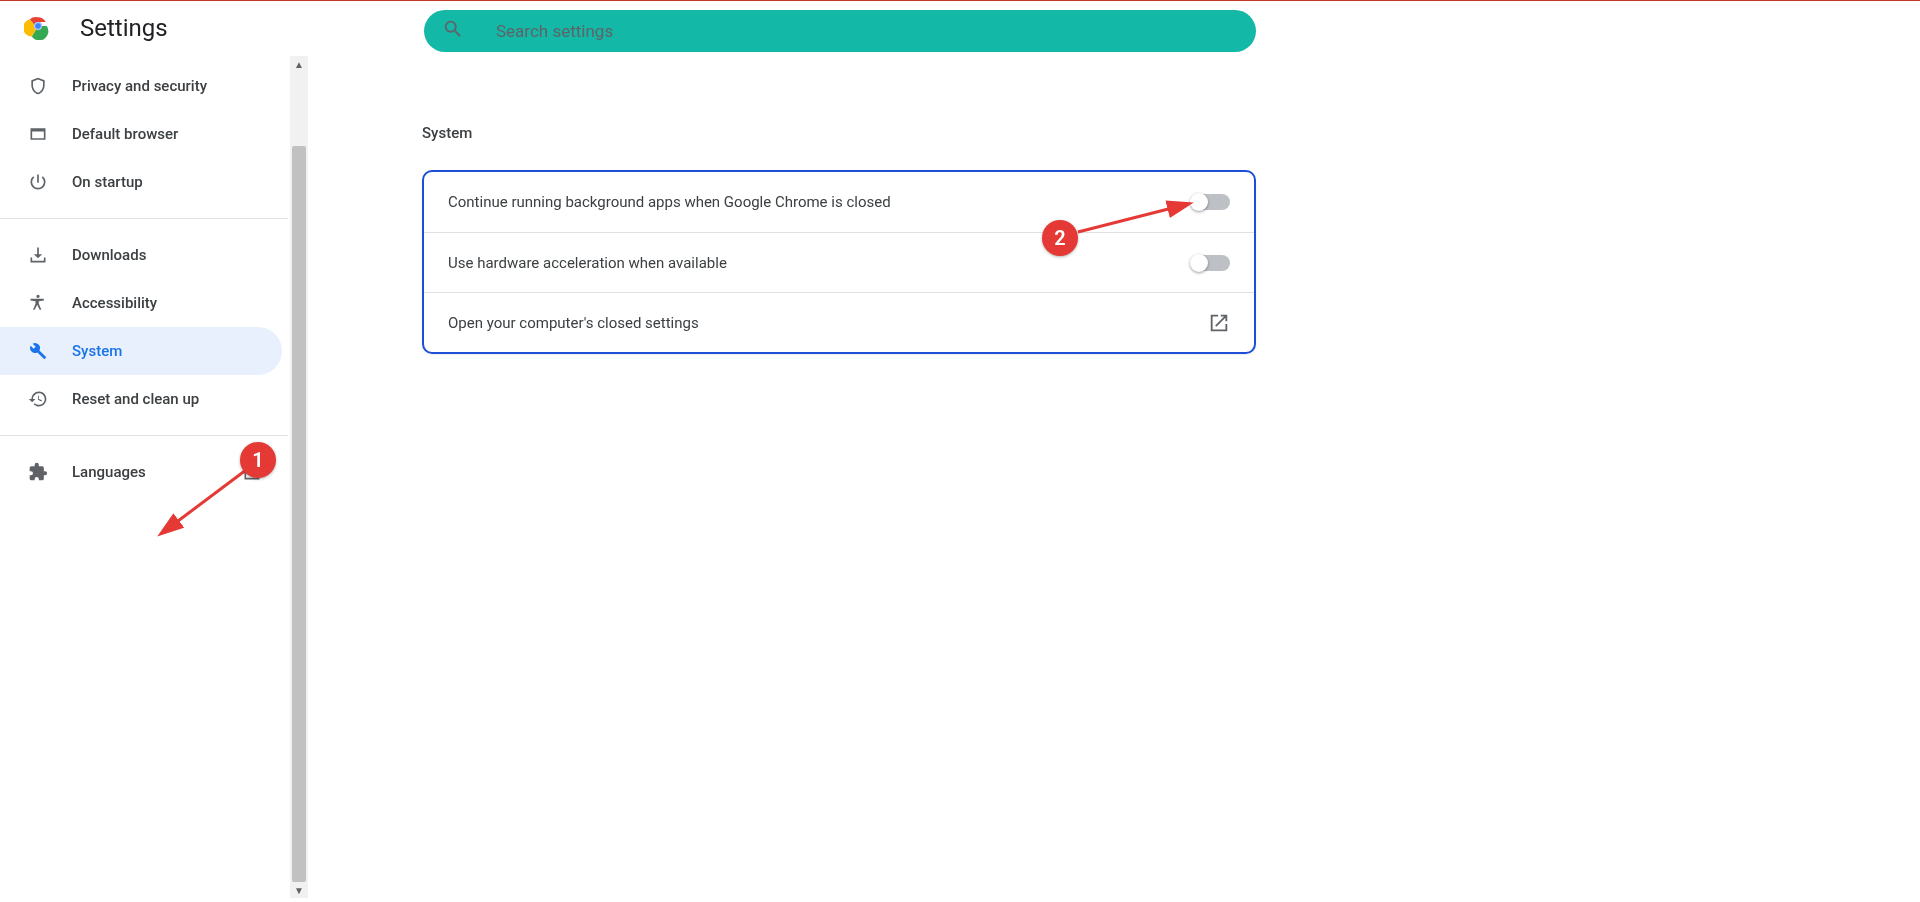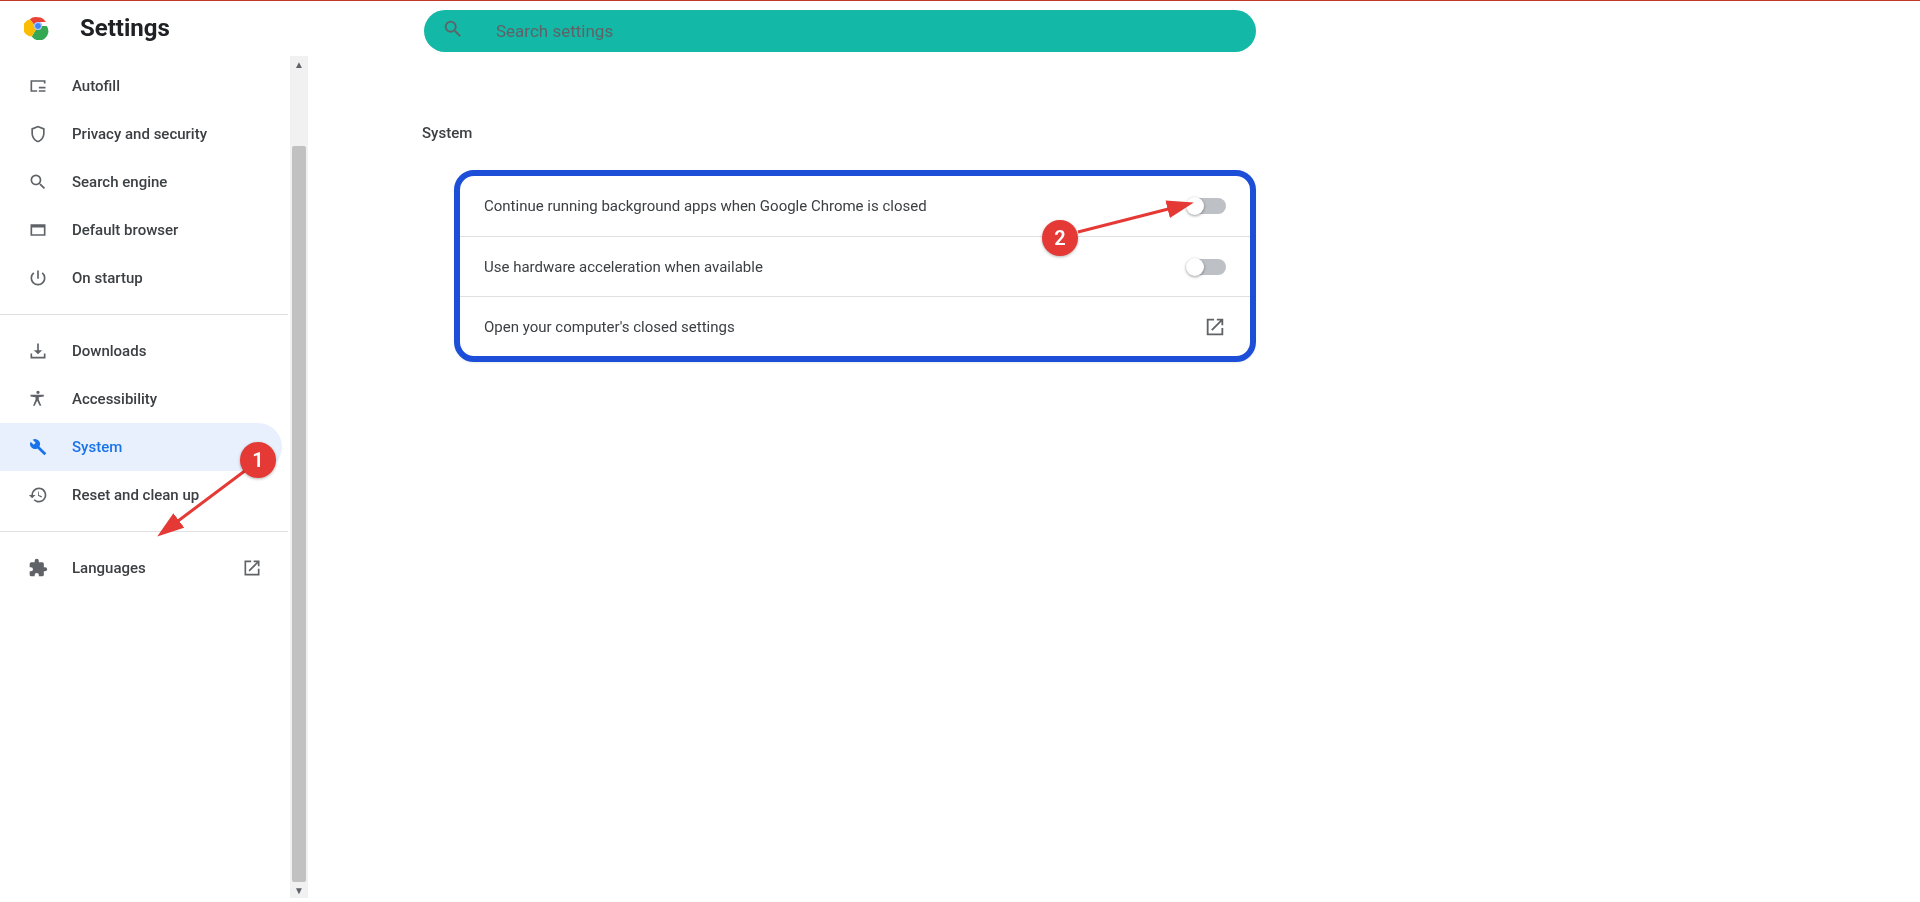--- a/index.html
+++ b/index.html
@@ -27,21 +27,21 @@
       padding: 12px 20px 12px 24px;
       position: relative;
     }
     .chrome-logo {
       width: 28px;
       height: 28px;
       margin-right: 28px;
     }
     .page-title {
       font-size: 24px;
-      font-weight: 700;
+      font-weight: 400;
       color: #202124;
     }
     .layout {
       display: flex;
       height: calc(100% - 60px);
     }
     .sidebar-wrap {
       width: 308px;
       position: relative;
       overflow: hidden;
@@ -165,25 +165,24 @@
       padding-top: 68px;
       position: relative;
     }
     .section-title {
       font-size: 15px;
       color: #3c4043;
       font-weight: 500;
       margin-bottom: 28px;
     }
     .card {
-      border: 6px solid #1d4ed8;
-      border-radius: 20px;
+      border: 2px solid #1d4ed8;
+      border-radius: 10px;
       box-shadow: 0 1px 2px rgba(60,64,67,0.1);
       overflow: hidden;
-      margin-left: 32px;
     }
     .row {
       display: flex;
       align-items: center;
       justify-content: space-between;
       padding: 18px 24px;
       min-height: 60px;
       font-size: 15px;
       color: #3c4043;
     }
@@ -268,40 +267,24 @@
   </div>
 </div>
 
 <div class="layout">
   <div class="sidebar-wrap">
     <nav class="sidebar">
       <div class="sidebar-group" id="g1">
           <div class="sidebar-item">
             <span class="s-icon">
               <svg viewBox="0 0 24 24">
-                <path d="M3 5h18v4h-2V7H5v10h6v2H3V5zm10 8h8v2h-8v-2zm0 4h8v2h-8v-2z"></path>
-              </svg>
-            </span>
-            <span>Autofill</span>
-          </div>
-          <div class="sidebar-item">
-            <span class="s-icon">
-              <svg viewBox="0 0 24 24">
                 <path d="M12 2 4 5v6c0 5 3.4 9.7 8 11 4.6-1.3 8-6 8-11V5l-8-3zm0 2.2 6 2.3V11c0 4-2.6 7.8-6 9-3.4-1.2-6-5-6-9V6.5l6-2.3z"></path>
               </svg>
             </span>
             <span>Privacy and security</span>
-          </div>
-          <div class="sidebar-item">
-            <span class="s-icon">
-              <svg viewBox="0 0 24 24">
-                <path d="M15.5 14h-.79l-.28-.27a6.471 6.471 0 0 0 1.57-4.23 6.5 6.5 0 1 0-6.5 6.5c1.61 0 3.09-.59 4.23-1.57l.27.28v.79l5 4.99L20.49 19l-4.99-5zm-6 0C7.01 14 5 11.99 5 9.5S7.01 5 9.5 5 14 7.01 14 9.5 11.99 14 9.5 14z"></path>
-              </svg>
-            </span>
-            <span>Search engine</span>
           </div>
           <div class="sidebar-item">
             <span class="s-icon">
               <svg viewBox="0 0 24 24">
                 <path d="M3 5h18v14H3V5zm2 4v8h14V9H5zm0-2h14V7H5v0z"></path>
               </svg>
             </span>
             <span>Default browser</span>
           </div>
           <div class="sidebar-item">

